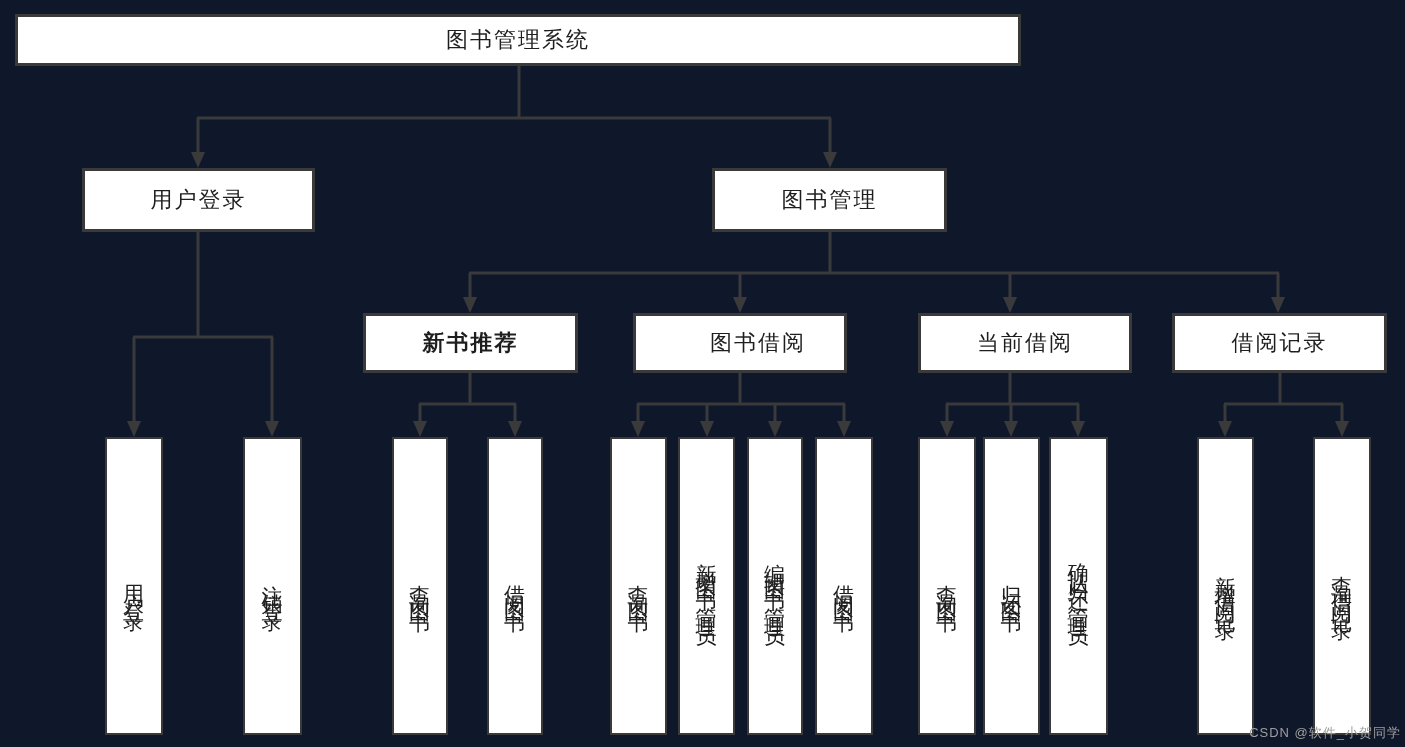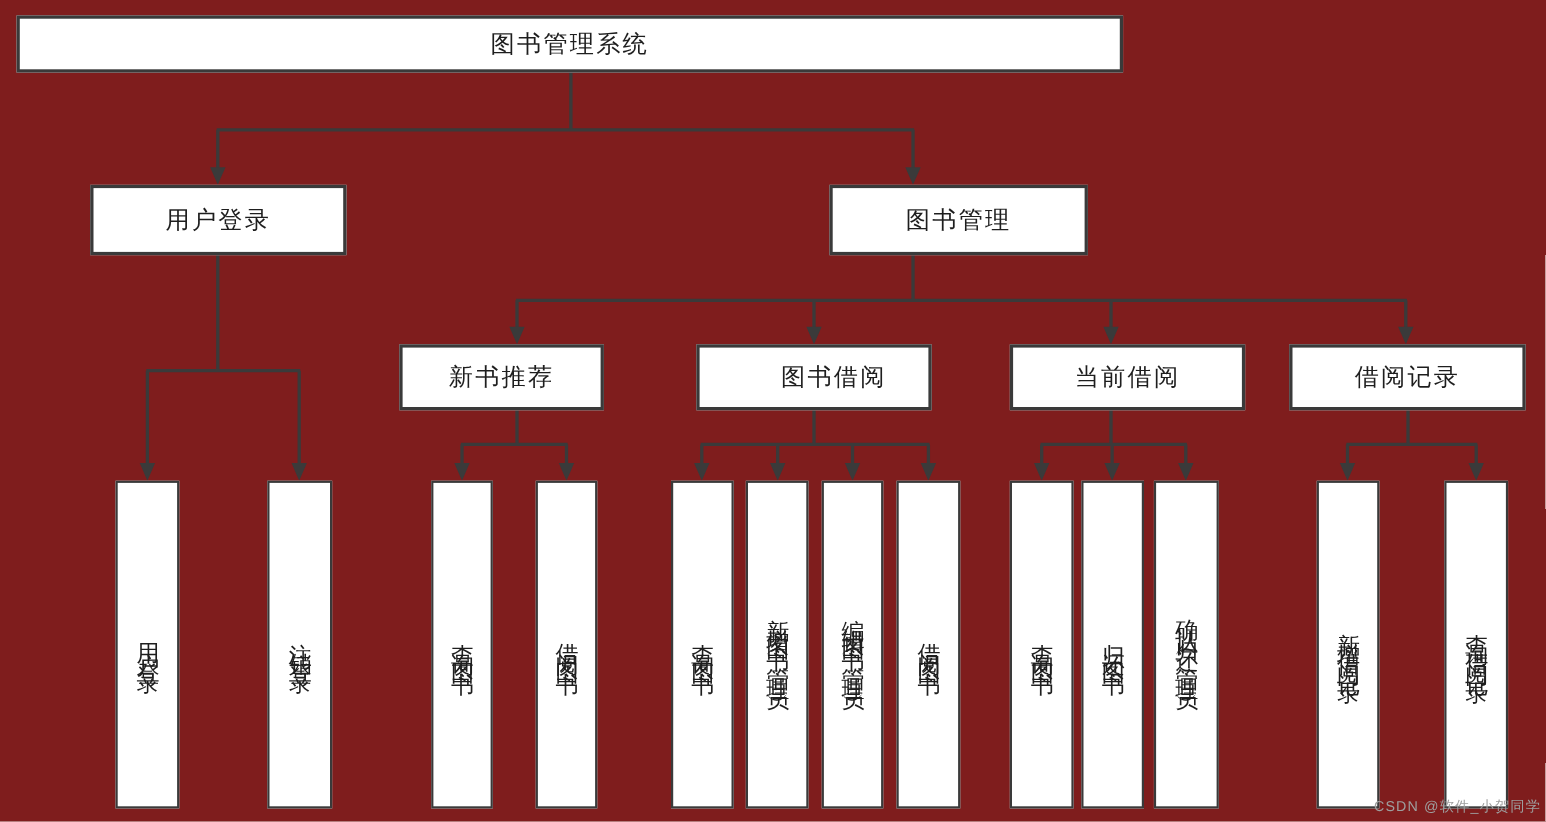--- a/index.html
+++ b/index.html
@@ -1,33 +1,33 @@
 <!DOCTYPE html>
 <html><head>
 <meta charset="utf-8">
 <style>
   html,body{margin:0;padding:0;background:#ffffff;}
   body{font-family:"Liberation Sans","DejaVu Sans",sans-serif;}
-  #canvas{position:relative;width:1405px;height:747px;background:#7f1d1d;overflow:hidden;}
+  #canvas{position:relative;width:1405px;height:747px;background:#0f172a;overflow:hidden;}
   #wires{position:absolute;left:0;top:0;width:1405px;height:747px;}
   .node{
     position:absolute;box-sizing:border-box;background:#ffffff;
     border:3px solid #3a3a3a;display:flex;align-items:center;justify-content:center;
     color:#1e1e1e;font-size:22px;letter-spacing:2px;white-space:nowrap;z-index:2;
   }
   .leaf{border-width:2px;top:437px;height:298px;}
   .vtext{
     writing-mode:vertical-rl;text-orientation:mixed;
     font-size:21px;letter-spacing:9px;line-height:1;color:#1e1e1e;
   }
   
   #n-root{left:15px;top:14px;width:1006px;height:52px;}
   #n-login{left:82px;top:168px;width:233px;height:64px;}
-  #n-mgmt{left:712px;top:168px;width:235px;height:64px;margin-left:42px;}
-  #n-rec{left:363px;top:313px;width:186px;height:60px;}
+  #n-mgmt{left:712px;top:168px;width:235px;height:64px;}
+  #n-rec{left:363px;top:313px;width:215px;height:60px;font-weight:bold;}
   #n-borrow{left:633px;top:313px;width:214px;height:60px;padding-left:36px;}
   #n-current{left:903px;top:313px;width:214px;height:60px;margin-left:15px;}
   #n-record{left:1172px;top:313px;width:215px;height:60px;}
   
   #l-a1{left:105px;width:58px;}
   #l-a2{left:243px;width:59px;}
   #l-b1{left:392px;width:56px;}
   #l-b2{left:487px;width:56px;}
   #l-c1{left:610px;width:57px;}
   #l-c2{left:678px;width:57px;}

